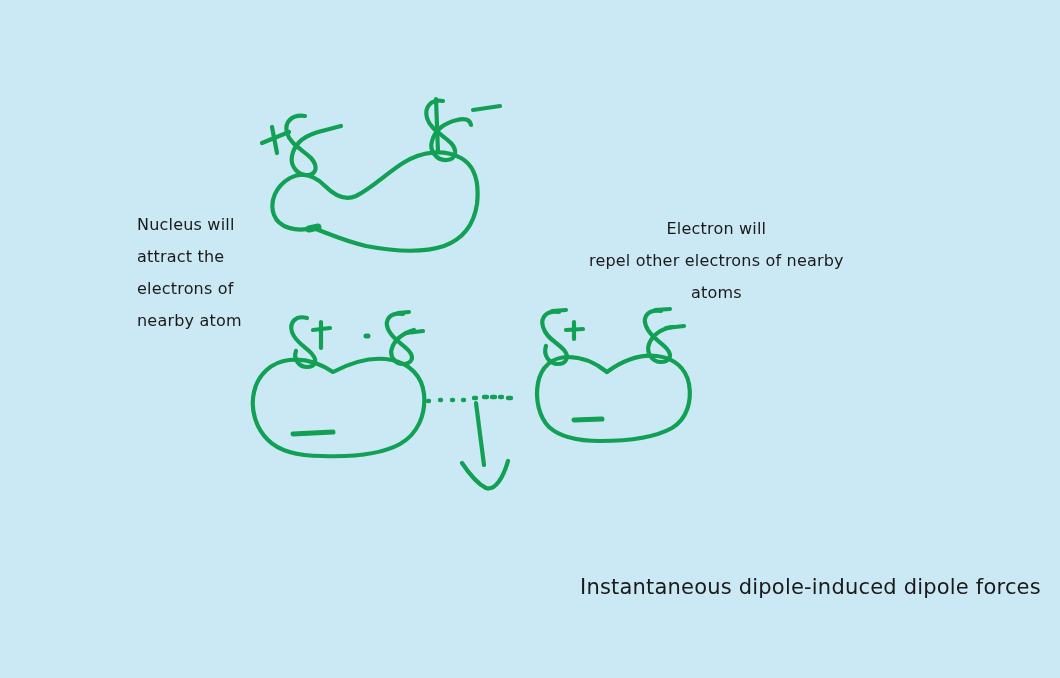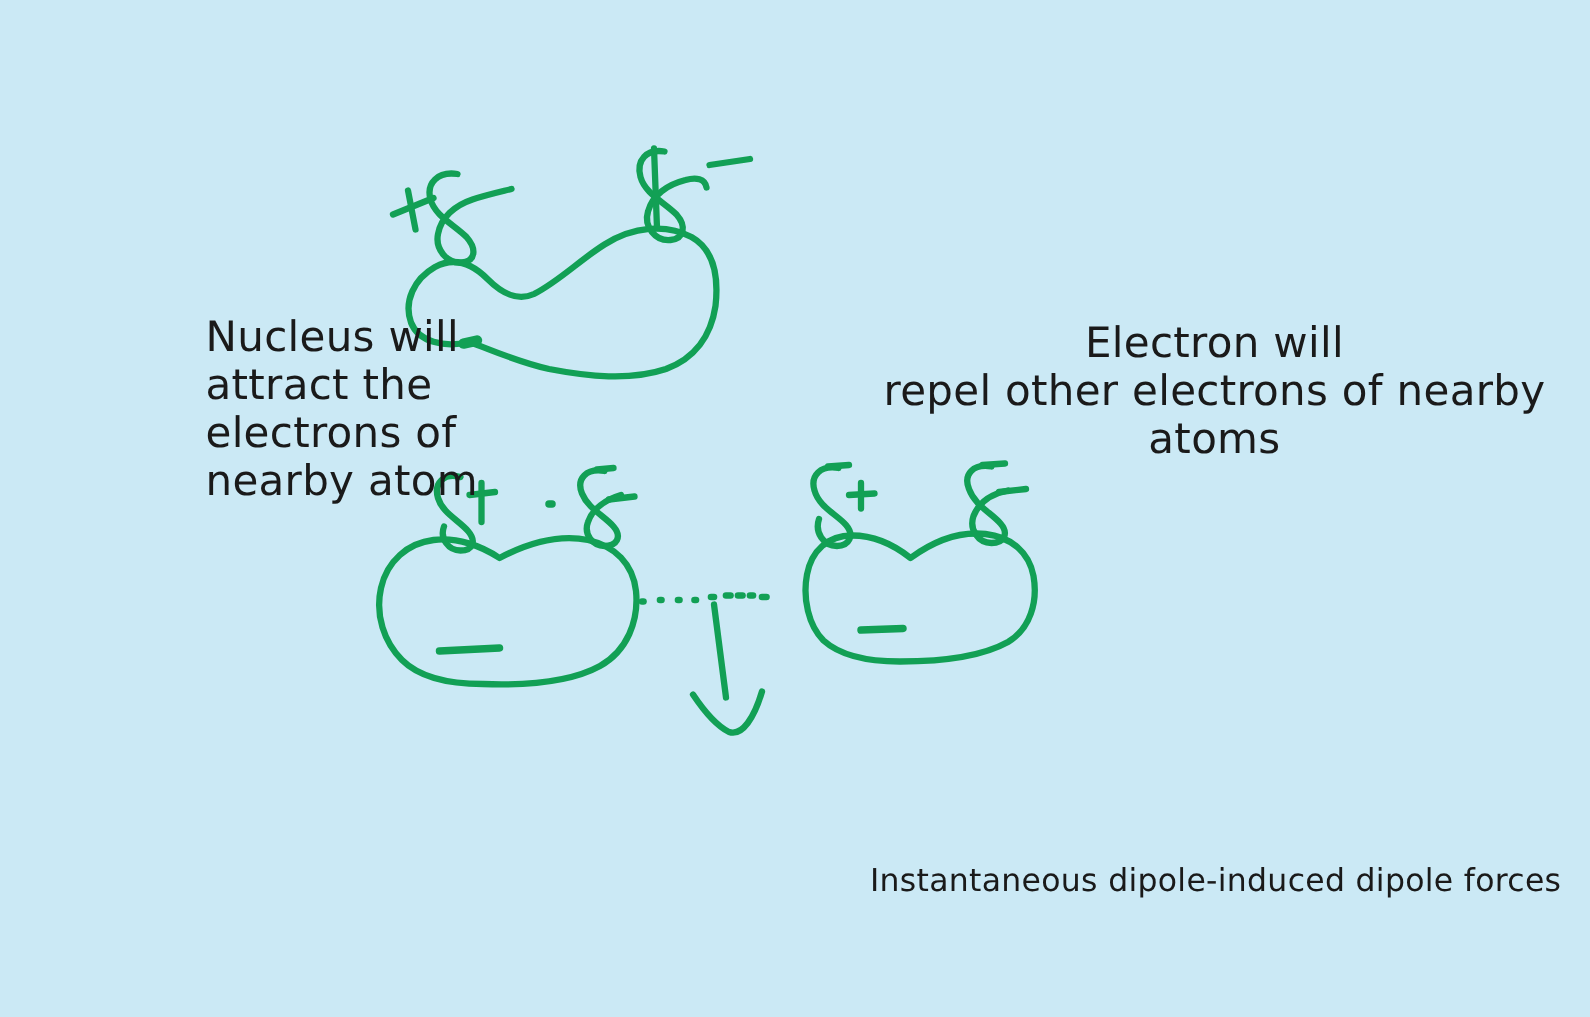--- a/index.html
+++ b/index.html
@@ -22,21 +22,21 @@
     position: absolute;
     top: 0;
     left: 0;
     width: 1060px;
     height: 678px;
   }
   .note {
     position: absolute;
     color: #1a1a1a;
     font-family: "DejaVu Sans", sans-serif;
-    font-size: 28px;
+    font-size: 16px;
     line-height: 32px;
     white-space: pre;
     letter-spacing: 0.2px;
   }
   #note-left {
     left: 137px;
     top: 209px;
   }
   #note-right {
     left: 589px;

